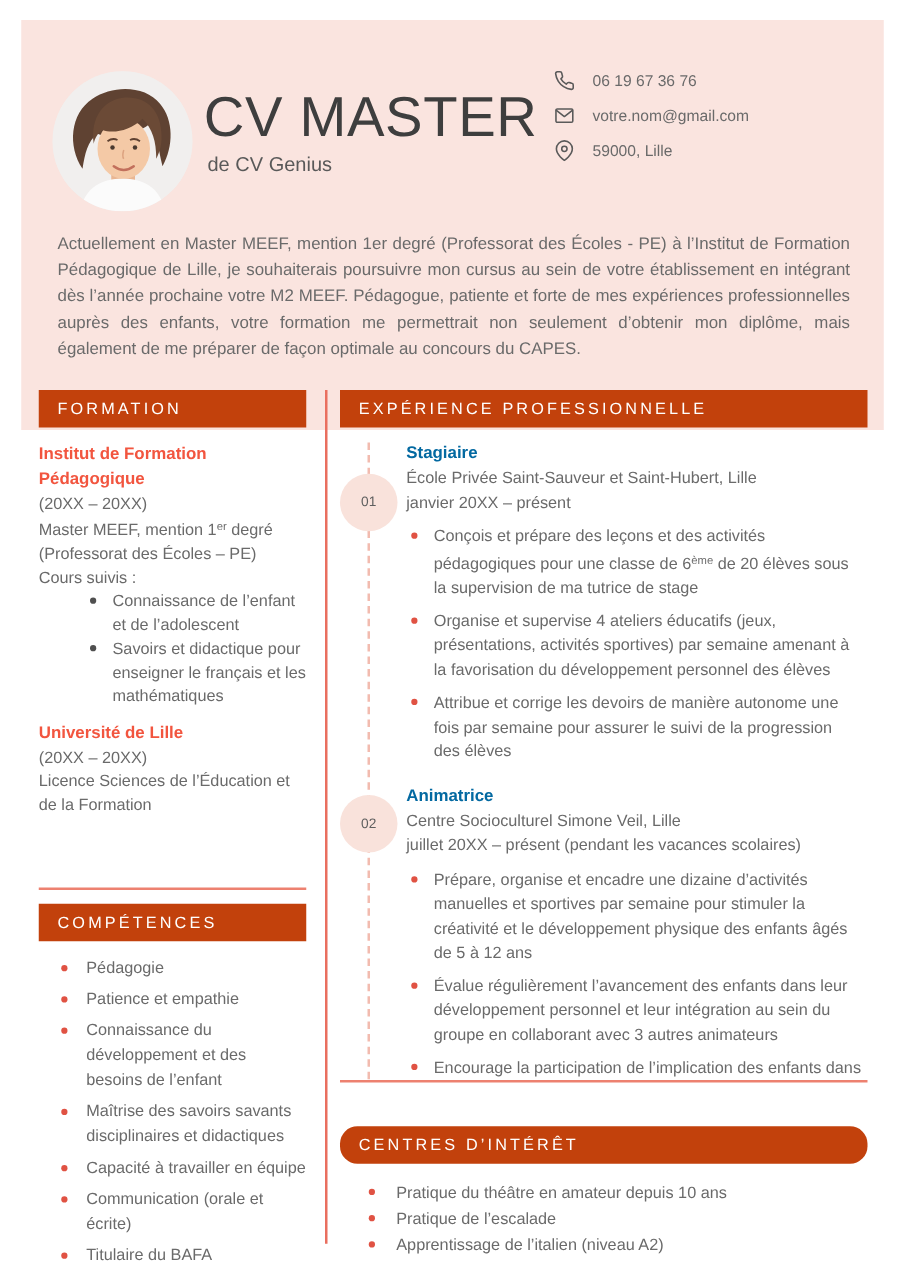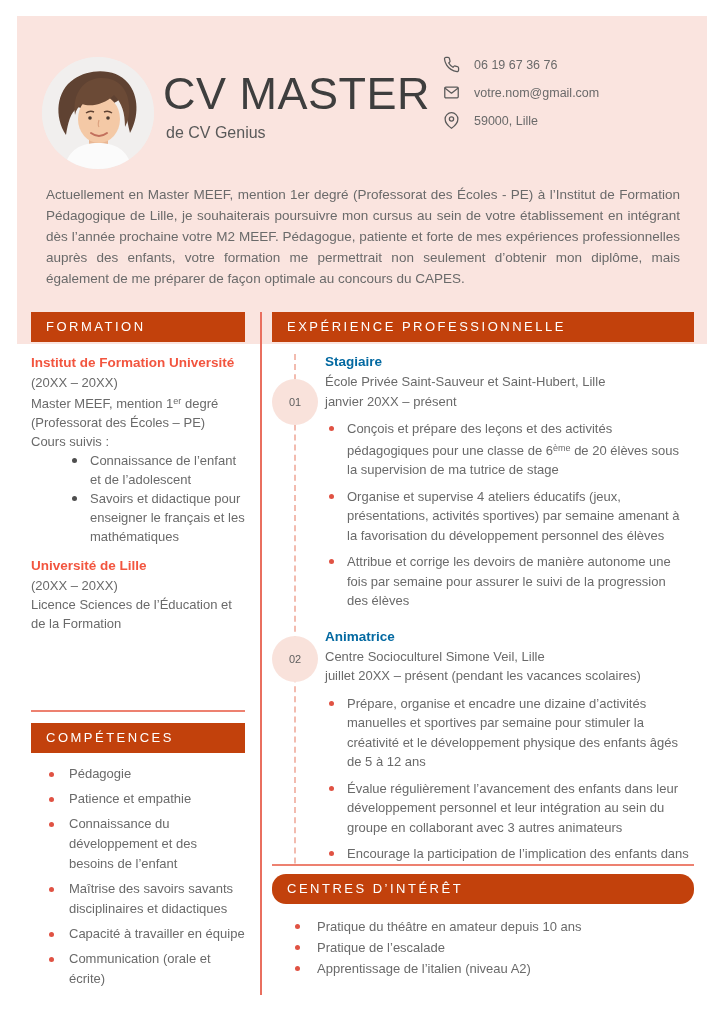--- a/index.html
+++ b/index.html
@@ -45,21 +45,21 @@
   .badge1{top:67px;} .badge2{top:324px;}
   .jobs{position:relative;padding-left:53px;}
   .job1{margin-top:10px;} .job2{margin-top:16px;}
   .jtitle{color:#0369a1;font-weight:bold;font-size:13.5px;line-height:20px;}
   .jmeta{font-size:13px;line-height:19.5px;color:#6a6a6a;}
   .xp-ul{margin-top:8px;}
   .xp-ul li{position:relative;padding-left:22px;padding-right:4px;margin-bottom:7px;
     font-size:13px;line-height:19.5px;color:#6a6a6a;}
   .xp-ul li::before{content:"";position:absolute;left:4px;top:7px;width:5px;height:5px;border-radius:50%;background:#e05243;}
   .interests{position:absolute;left:0;right:0;top:552px;background:#ffffff;}
-  .interests .bar{margin-top:8px;border-radius:14px;}
+  .interests .bar{margin-top:35px;border-radius:14px;}
   .int-ul{margin-top:13px;}
   .int-ul li{position:relative;padding-left:45px;margin-bottom:1px;font-size:13px;line-height:20px;color:#6a6a6a;}
   .int-ul li::before{content:"";position:absolute;left:23px;top:7px;width:5px;height:5px;border-radius:50%;background:#e05243;}
   .sup{font-size:9px;vertical-align:4px;}
 </style>
 </head>
 <body>
 
 <header class="hero">
   <div class="avatar">
@@ -109,21 +109,21 @@
 
 <div class="vline"></div>
 
 <aside class="col-left">
   <section>
     <div class="bar">
       <span>FORMATION</span>
     </div>
 
     <div class="edu">
-      <div class="school">Institut de Formation Université</div>
+      <div class="school">Institut de Formation Pédagogique</div>
       <div class="eline">(20XX – 20XX)</div>
       <div class="eline"><span>Master MEEF, mention 1</span><span class="sup">er</span><span> degré</span></div>
       <div class="eline">(Professorat des Écoles – PE)</div>
       <div class="eline">Cours suivis :</div>
       <ul class="edu-ul">
         <li>Connaissance de l’enfant et de l’adolescent</li>
         <li>Savoirs et didactique pour enseigner le français et les mathématiques</li>
       </ul>
     </div>
 
@@ -139,20 +139,21 @@
     <div class="bar">
       <span>COMPÉTENCES</span>
     </div>
     <ul class="skill-ul">
       <li>Pédagogie</li>
       <li>Patience et empathie</li>
       <li>Connaissance du développement et des besoins de l’enfant</li>
       <li>Maîtrise des savoirs savants disciplinaires et didactiques</li>
       <li>Capacité à travailler en équipe</li>
       <li>Communication (orale et écrite)</li>
+      <li>Titulaire du BAFA</li>
     </ul>
   </section>
 </aside>
 
 <main class="col-right">
   <section>
     <div class="bar">
       <span>EXPÉRIENCE PROFESSIONNELLE</span>
     </div>
 

